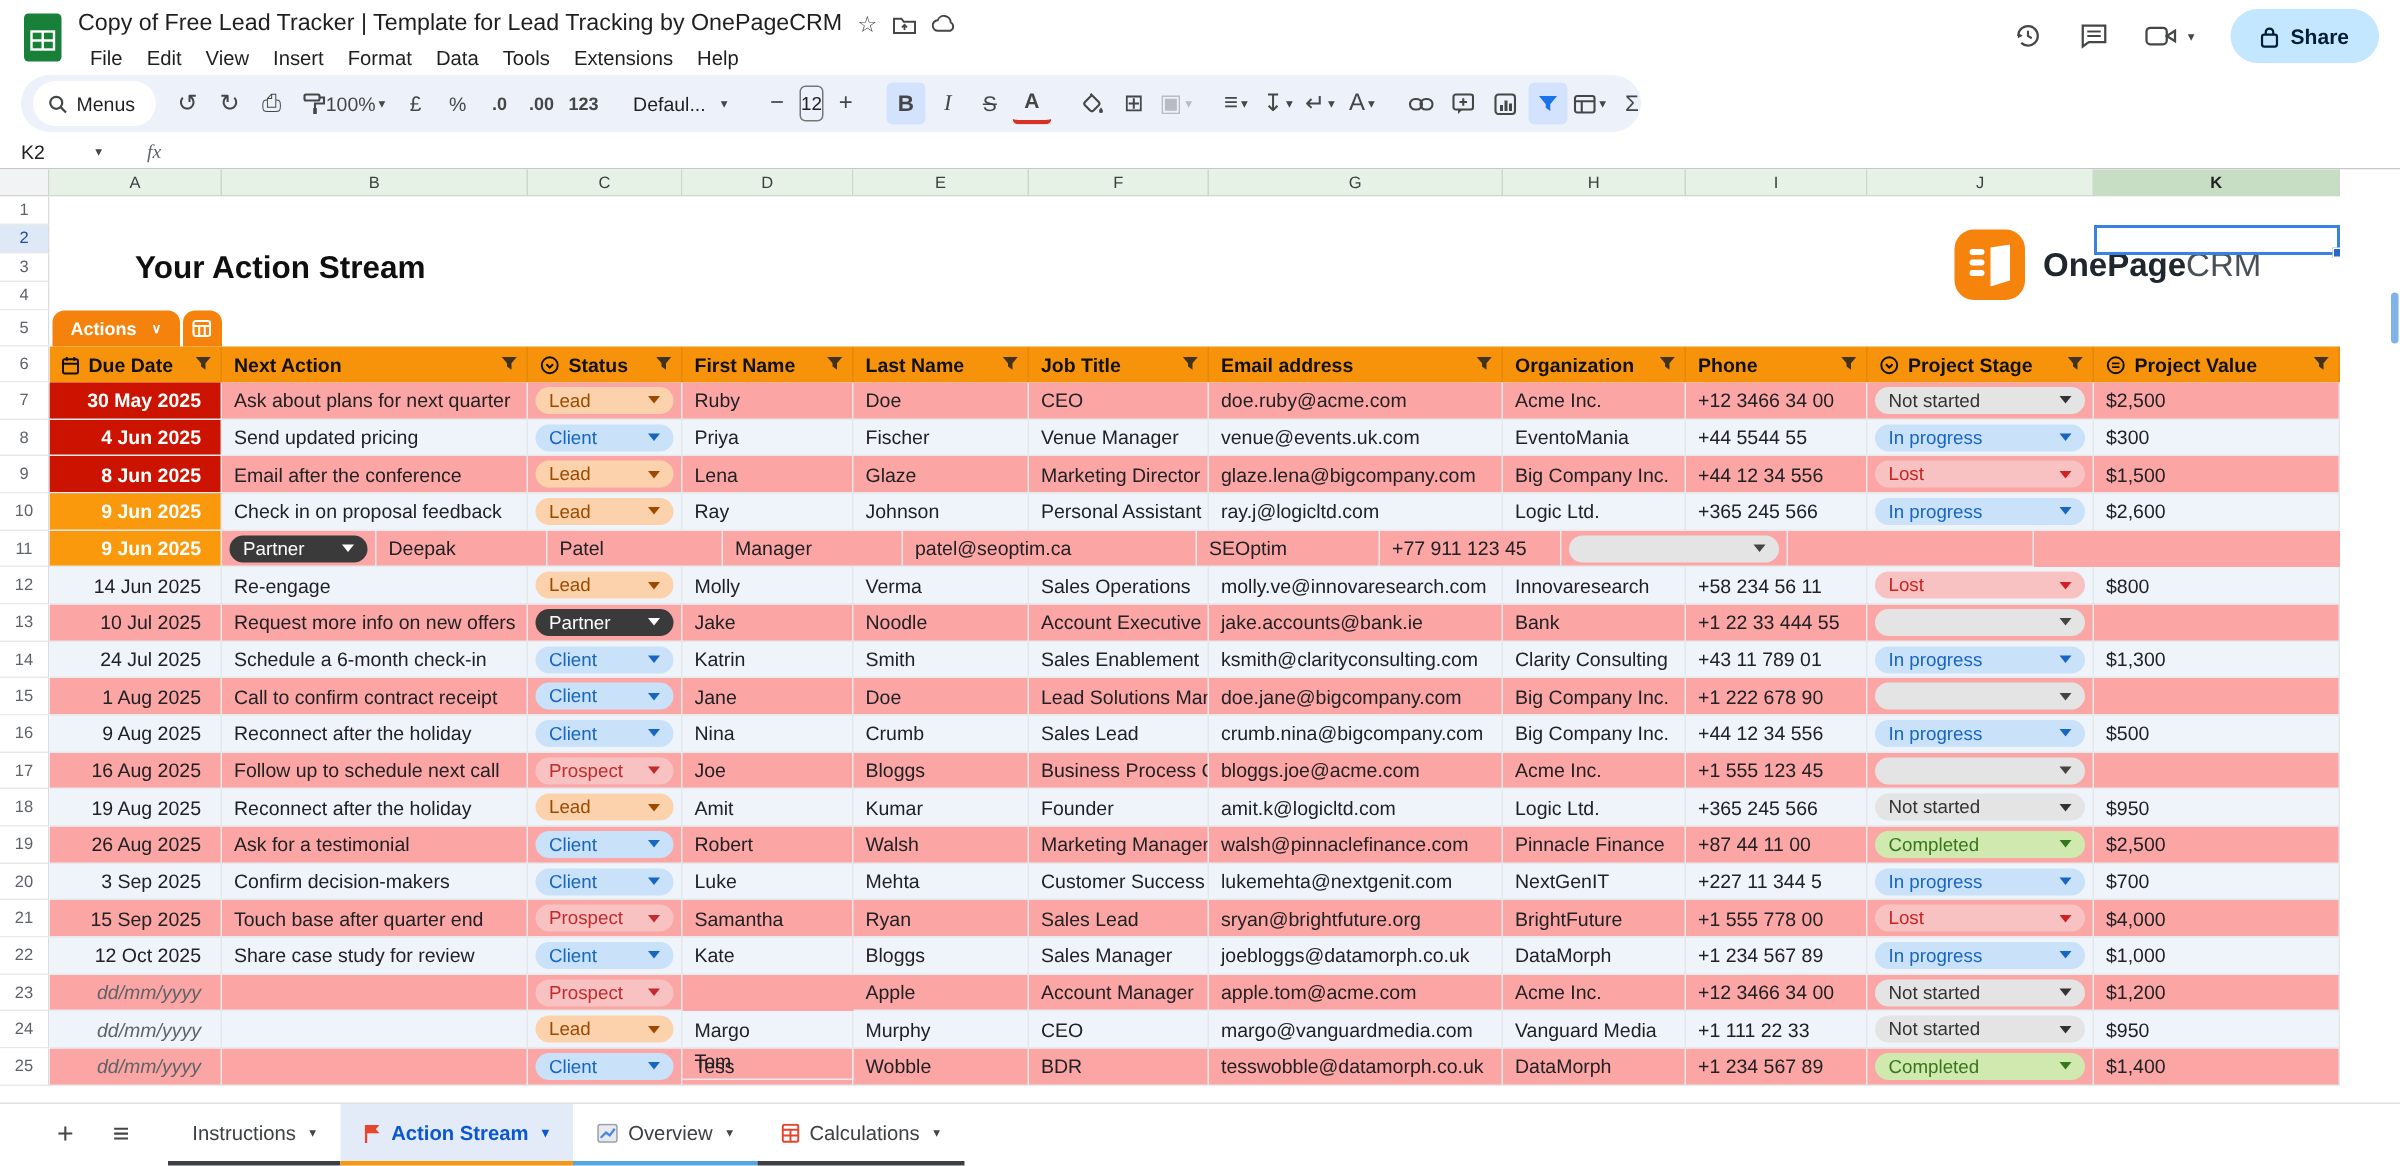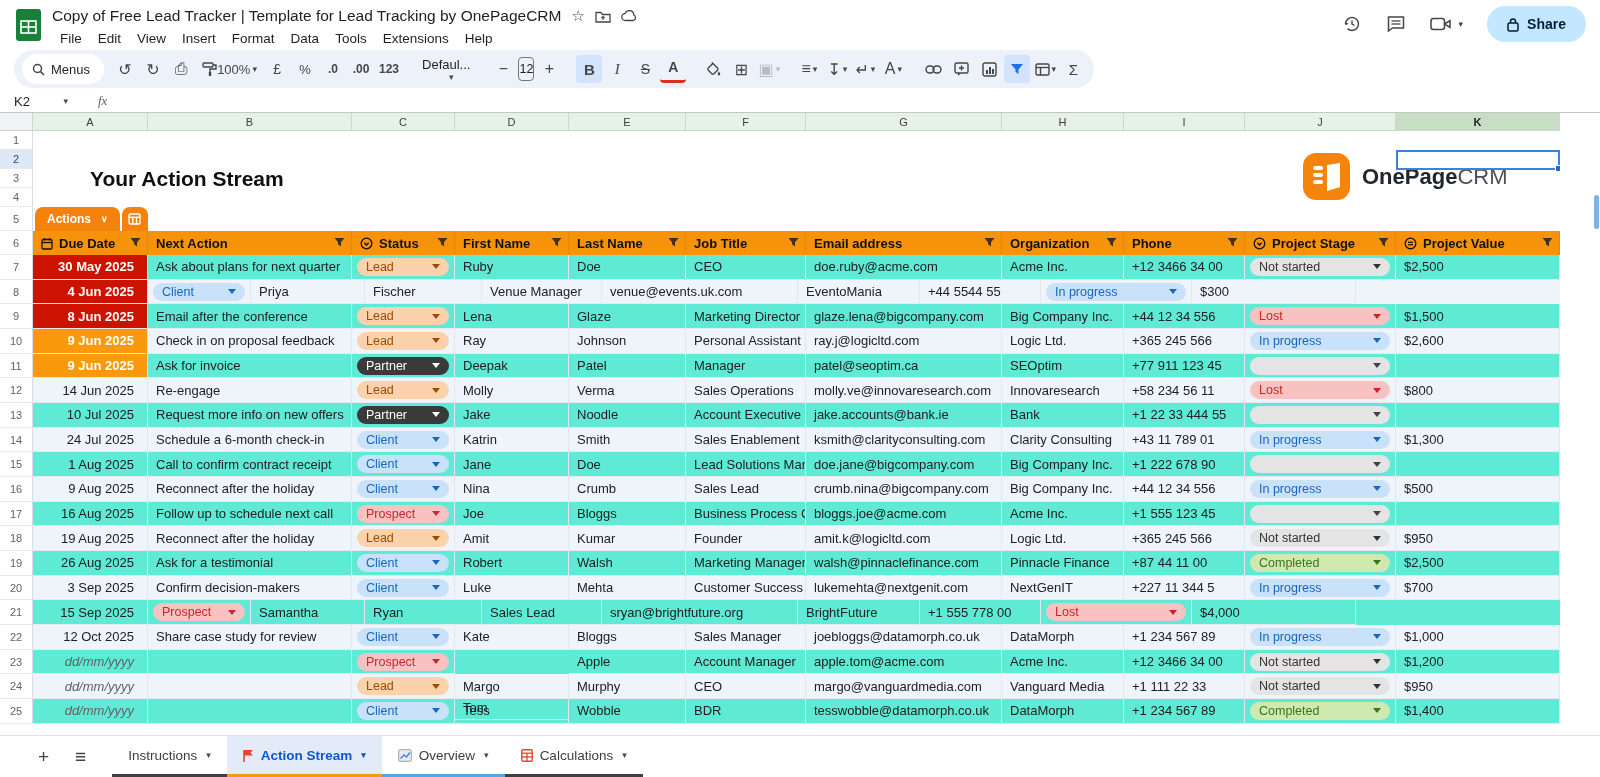--- a/index.html
+++ b/index.html
@@ -26,21 +26,21 @@
     border-radius:20px; display:flex; align-items:center; padding:0 8px; gap:2px; }
   .menus-pill { display:flex; align-items:center; gap:6px; background:#fff; border-radius:16px;
     height:30px; padding:0 14px 0 10px; font-size:13px; color:#1f1f1f; margin-right:6px; }
   .ic { min-width:26px; height:28px; display:inline-flex; align-items:center; justify-content:center;
     color:#444746; font-size:16px; border-radius:4px; cursor:pointer; }
   .ic.small-label { font-size:12px; font-weight:700; }
   .ic.disabled { color:#b8bcc2; }
   .ic.active { background:#d3e3fd; }
   .sep { width:1px; height:22px; background:#c7cbd1; margin:0 5px; }
   .caret { font-size:9px; color:#444746; margin-left:2px; }
-  .font-box { font-size:13px; color:#1f1f1f; padding:0 6px; display:flex; align-items:center;flex-direction:column; }
+  .font-box { font-size:13px; color:#1f1f1f; padding:0 6px; display:flex; align-items:center; }
   .size-box { width:28px; height:24px; border:1px solid #747775; border-radius:4px; display:flex;
     align-items:center; justify-content:center; font-size:12.5px; background:#edf2fa; }
   .b-label { font-weight:700; font-size:15px; }
   .i-label { font-style:italic; font-family:"Liberation Serif", serif; font-size:15px; }
   .s-label { text-decoration:line-through; font-size:14px; }
   .a-label { font-size:14px; font-weight:700; border-bottom:3px solid #d93025; line-height:13px; }
 
   
   .formula-row { position:absolute; left:0; top:90px; width:1600px; height:23px; background:#fff;
     border-bottom:1px solid #c4c7c5; display:flex; align-items:center; }
@@ -75,21 +75,21 @@
 
   
   .thead { position:absolute; left:0; top:100px; height:24px; display:flex; background:#f7930b; }
   .hcell { display:flex; align-items:center; gap:6px; padding:0 6px 0 8px; font-size:13px; font-weight:700;
     color:#111; border-right:1px solid rgba(0,0,0,0.07); overflow:hidden; white-space:nowrap; }
   .hcell .flt { margin-left:auto; flex:0 0 auto; opacity:.85; }
   .hico { display:inline-flex; flex:0 0 auto; }
 
   
   .tbody { position:absolute; left:0; top:124px; }
-  .trow { display:flex; height:24.68px; background:#5eead4; }
+  .trow { display:flex; height:24.68px; background:#fca5a5; }
   .trow.band { background:#eff4fa; }
   .cell { border-right:1px solid #e4e7ea; border-bottom:1px solid #e7eaed; height:100%; overflow:hidden;
     white-space:nowrap; font-size:13px; display:flex; align-items:center; }
   .cell.txt { padding-left:8px; }
   .cell.date { justify-content:flex-end; padding-right:13px; }
   .cell.date.overdue { background:#cc1300; color:#fff; font-weight:700; }
   .cell.date.today { background:#f9990b; color:#fff; font-weight:700; }
   .cell.date.placeholder { color:#5f6368; font-style:italic; }
   .chipcell { padding:0 5px; }
   .chip { width:100%; height:18px; border-radius:9px; display:flex; align-items:center;
@@ -486,20 +486,21 @@
           <div class="cell chipcell" style="width: 151px;">
             <div class="chip notstarted">
               <span>Not started</span>
               <span class="tri"></span>
             </div>
           </div>
           <div class="cell txt" style="width: 164px;">$2,500</div>
         </div>
         <div class="trow band" style="height: 24.684px;">
           <div class="cell date overdue" style="width: 115px;">4 Jun 2025</div>
+          <div class="cell txt" style="width: 204px;">Send updated pricing</div>
           <div class="cell chipcell" style="width: 103px;">
             <div class="chip client">
               <span>Client</span>
               <span class="tri"></span>
             </div>
           </div>
           <div class="cell txt" style="width: 114px;">Priya</div>
           <div class="cell txt" style="width: 117px;">Fischer</div>
           <div class="cell txt" style="width: 120px;">Venue Manager</div>
           <div class="cell txt" style="width: 196px;">venue@events.uk.com</div>
@@ -554,21 +555,20 @@
           <div class="cell chipcell" style="width: 151px;">
             <div class="chip inprogress">
               <span>In progress</span>
               <span class="tri"></span>
             </div>
           </div>
           <div class="cell txt" style="width: 164px;">$2,600</div>
         </div>
         <div class="trow" style="height: 24.684px;">
           <div class="cell date today" style="width: 115px;">9 Jun 2025</div>
-          <div class="cell txt" style="width: 204px;">Ask for invoice</div>
           <div class="cell chipcell" style="width: 103px;">
             <div class="chip partner">
               <span>Partner</span>
               <span class="tri"></span>
             </div>
           </div>
           <div class="cell txt" style="width: 114px;">Deepak</div>
           <div class="cell txt" style="width: 117px;">Patel</div>
           <div class="cell txt" style="width: 120px;">Manager</div>
           <div class="cell txt" style="width: 196px;">patel@seoptim.ca</div>
@@ -784,20 +784,21 @@
           <div class="cell chipcell" style="width: 151px;">
             <div class="chip inprogress">
               <span>In progress</span>
               <span class="tri"></span>
             </div>
           </div>
           <div class="cell txt" style="width: 164px;">$700</div>
         </div>
         <div class="trow" style="height: 24.684px;">
           <div class="cell date normal" style="width: 115px;">15 Sep 2025</div>
+          <div class="cell txt" style="width: 204px;">Touch base after quarter end</div>
           <div class="cell chipcell" style="width: 103px;">
             <div class="chip prospect">
               <span>Prospect</span>
               <span class="tri"></span>
             </div>
           </div>
           <div class="cell txt" style="width: 114px;">Samantha</div>
           <div class="cell txt" style="width: 117px;">Ryan</div>
           <div class="cell txt" style="width: 120px;">Sales Lead</div>
           <div class="cell txt" style="width: 196px;">sryan@brightfuture.org</div>

